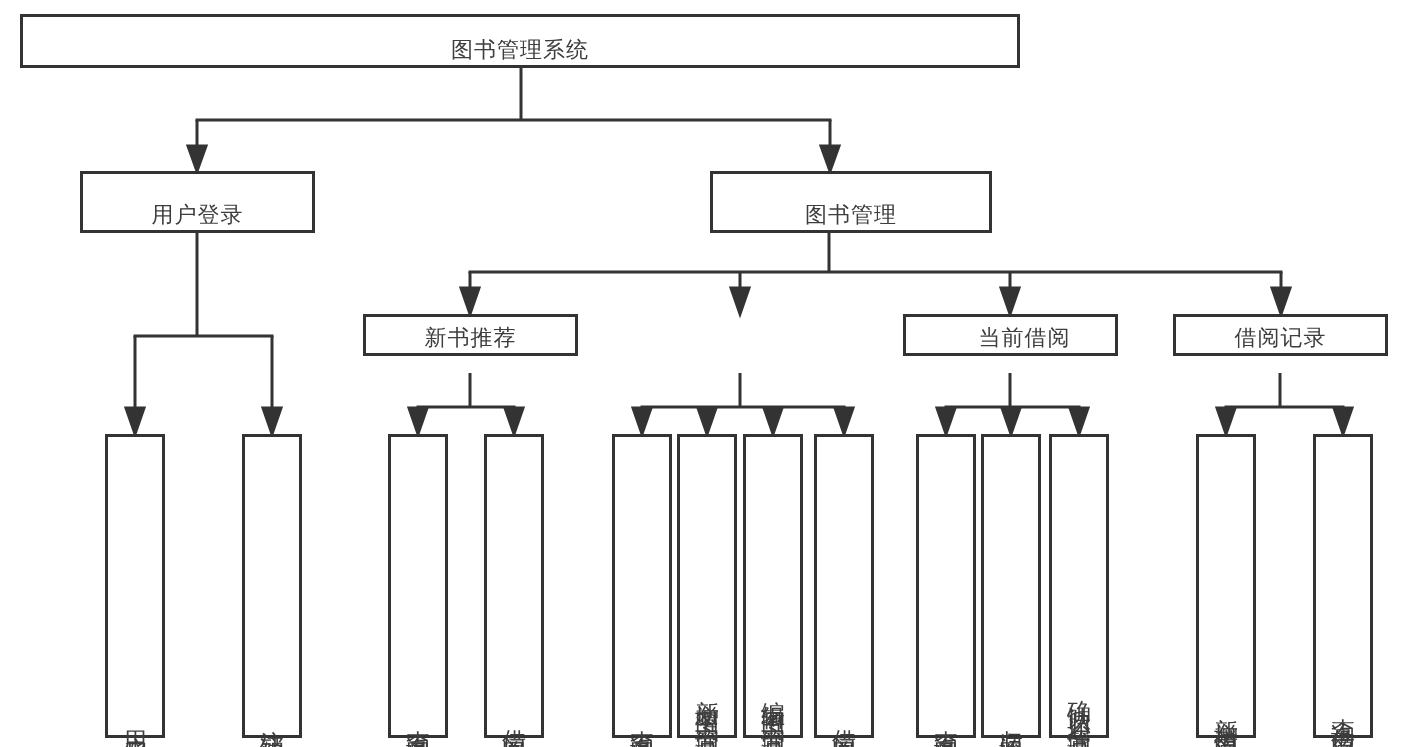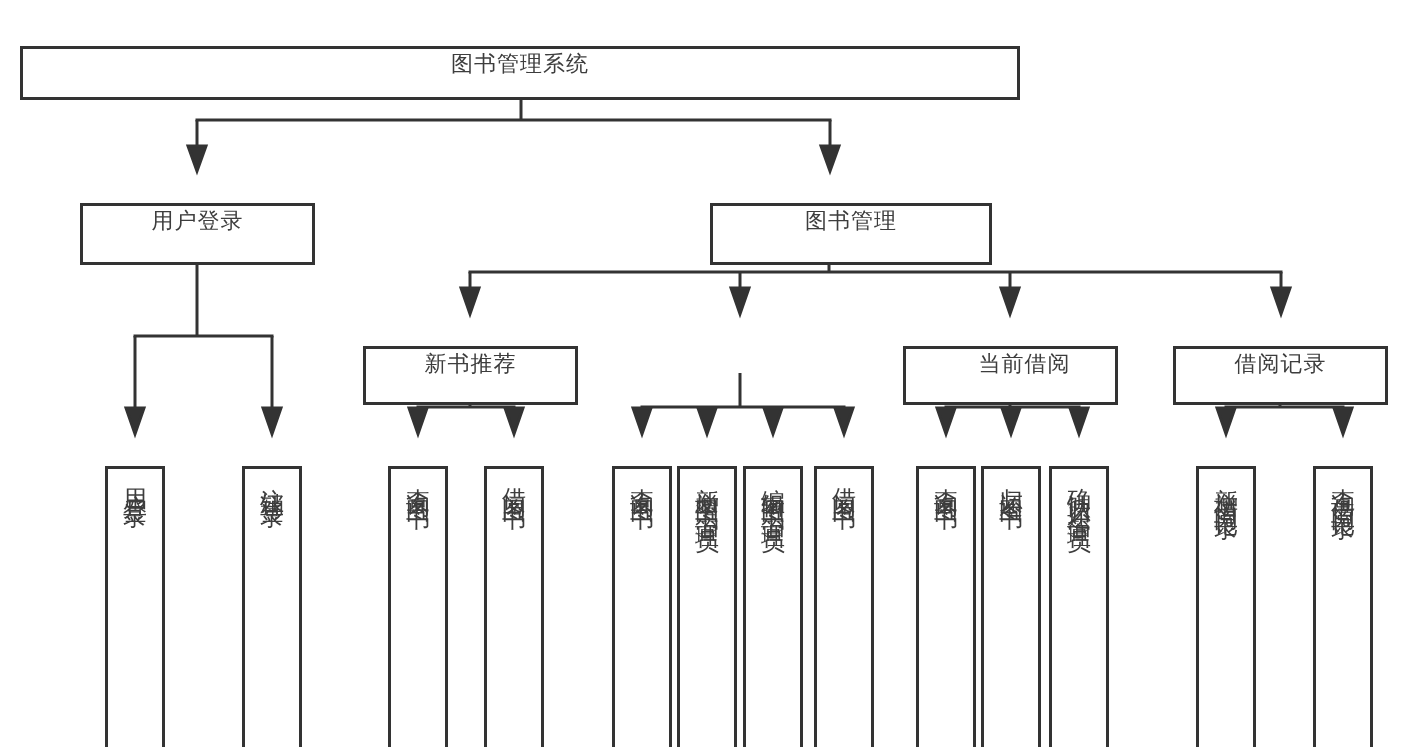--- a/index.html
+++ b/index.html
@@ -20,25 +20,24 @@
     left: 0;
     top: 0;
     z-index: 1;
   }
   .box {
     position: absolute;
     box-sizing: border-box;
     background: #ffffff;
     border: 3px solid #333333;
     display: flex;
-    align-items: flex-start;
+    align-items: flex-end;
     justify-content: center;
     z-index: 2;
     color: #3d3d3d;
-    margin-top: 32px;
   }
   .box.h-label {
     font-size: 22px;
     letter-spacing: 1px;
     white-space: nowrap;
   }
   .box.leaf {
     font-size: 24px;
   }
   .box.leaf .vtext {
@@ -47,21 +46,21 @@
     letter-spacing: 6px;
     line-height: 1;
     color: #3d3d3d;
   }
   
   .node-root      { left: 20px;   top: 14px;  width: 1000px; height: 54px; }
   
   .node-user-login   { left: 80px;  top: 171px; width: 235px; height: 62px; }
   .node-book-mgmt    { left: 710px; top: 171px; width: 282px; height: 62px; }
   
-  .node-l3 { top: 314px; width: 215px; height: 59px; }
+  .node-l3 { top: 314px; width: 215px; height: 42px; }
   .node-new-book   { left: 363px; }
   .node-borrowing  { left: 633px; }
   .node-current    { left: 903px; padding-left: 28px; }
   .node-records    { left: 1173px; }
   
   .leaf { top: 434px; width: 60px; height: 304px; }
   .leaf-0  { left: 105px; }
   .leaf-1  { left: 242px; }
   .leaf-2  { left: 388px; }
   .leaf-3  { left: 484px; }

